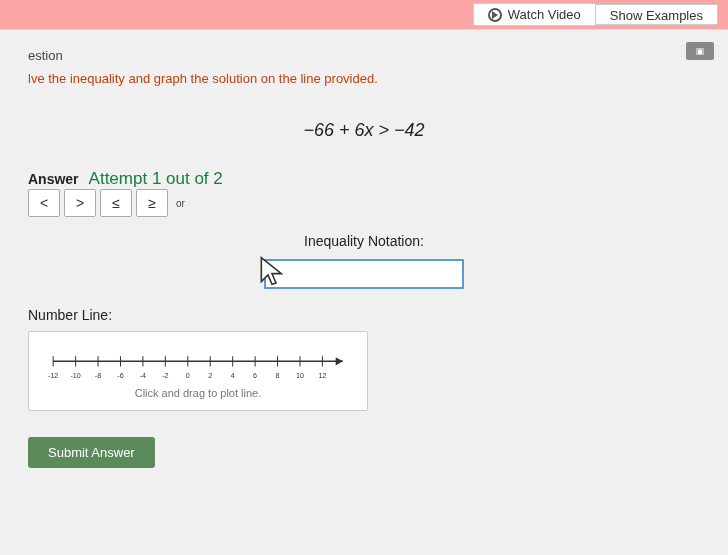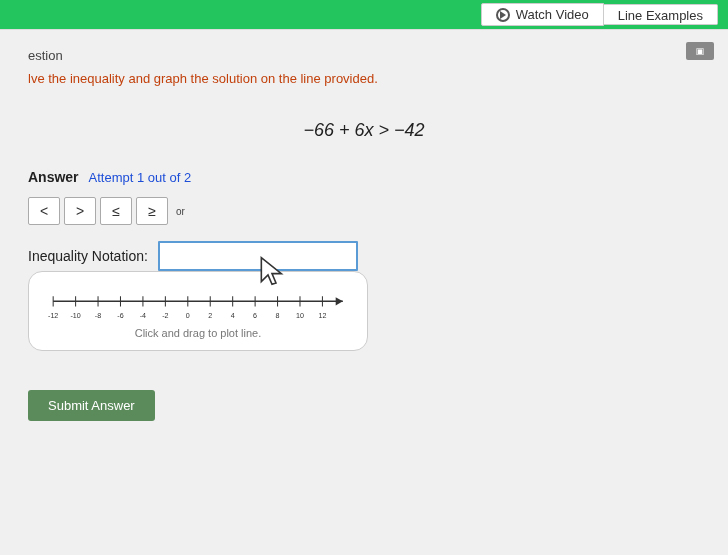--- a/index.html
+++ b/index.html
@@ -6,21 +6,21 @@
     body {
       font-family: Arial, sans-serif;
       background: #e8e8e8;
       width: 728px;
       min-height: 555px;
       position: relative;
       overflow: hidden;
     }
 
     .top-bar {
-      background: #22c55e;
+      background: #fca5a5;
       border-bottom: 1px solid #ddd;
       display: flex;
       justify-content: flex-end;
       align-items: center;
       padding: 4px 10px;
       gap: 0;
       height: 30px;
     }
 
     .watch-video-btn {
@@ -98,32 +98,31 @@
     }
 
     .answer-section {
       margin-bottom: 12px;
     }
 
     .answer-header {
       display: flex;
       align-items: center;
       gap: 10px;
-      margin-bottom: 12px;
     }
 
     .answer-label {
       font-weight: bold;
       font-size: 14px;
       color: #222;
     }
 
     .attempt-text {
-      font-size: 13px;
-      color: #1d4ed8;
+      font-size: 17px;
+      color: #15803d;
     }
 
     .operator-buttons {
       display: flex;
       gap: 4px;
       margin-bottom: 16px;
       align-items: center;
     }
 
     .op-btn {
@@ -143,20 +142,22 @@
     .or-text {
       font-size: 10px;
       color: #444;
       margin-left: 4px;
     }
 
     .inequality-row {
       display: flex;
       align-items: center;
       gap: 10px;
+      margin-bottom: 18px;
+      flex-direction: column;
     }
 
     .inequality-label {
       font-size: 14px;
       color: #222;
       font-weight: normal;
     }
 
     .inequality-input {
       width: 200px;
@@ -171,21 +172,21 @@
 
     .number-line-label {
       font-size: 14px;
       color: #222;
       margin-bottom: 8px;
     }
 
     .number-line-container {
       background: white;
       border: 1px solid #ccc;
-      border-radius: 14px;
+      border-radius: 2px;
       width: 340px;
       height: 80px;
       position: relative;
       padding: 10px 16px;
       display: flex;
       flex-direction: column;
       align-items: center;
       justify-content: center;
     }
 
@@ -201,21 +202,21 @@
     }
 
     .submit-btn {
       background: #5b8a5b;
       color: white;
       border: none;
       padding: 8px 20px;
       font-size: 13px;
       cursor: pointer;
       border-radius: 3px;
-      margin-top: 27px;
+      margin-top: 14px;
     }
 
     .top-right-box {
       position: absolute;
       top: 12px;
       right: 14px;
       width: 28px;
       height: 18px;
       background: #888;
       border-radius: 2px;
@@ -240,21 +241,21 @@
 <body>
 
 <div class="top-bar">
   <button class="watch-video-btn">
     <span class="play-icon">
       <span class="play-triangle"></span>
     </span>
     <span>Watch Video</span>
   </button>
   <button class="show-examples-btn">
-    <span>Line Examples</span>
+    <span>Show Examples</span>
   </button>
 </div>
 
 <div class="main-content">
 
   <div class="question-label">estion</div>
 
   <div class="instruction-text">lve the inequality and graph the solution on the line provided.</div>
 
   <div class="equation-container">
@@ -278,20 +279,21 @@
       <button class="op-btn">≤</button>
       <button class="op-btn">≥</button>
       <span class="or-text">or</span>
     </div>
 
     <div class="inequality-row">
       <span class="inequality-label">Inequality Notation:</span>
       <input class="inequality-input" type="text" style="">
     </div>
 
+    <div class="number-line-label">Number Line:</div>
 
     <div class="number-line-container">
       <svg class="number-line-svg" viewBox="0 0 300 40" xmlns="http://www.w3.org/2000/svg">
 
         <line x1="8" y1="18" x2="292" y2="18" stroke="#333" stroke-width="1.5"></line>
 
         <polygon points="292,18 285,14 285,22" fill="#333"></polygon>
 
         <line x1="8" y1="13" x2="8" y2="23" stroke="#333" stroke-width="1"></line>
         <text x="8" y="34" font-size="7" text-anchor="middle" fill="#333">-12</text>

